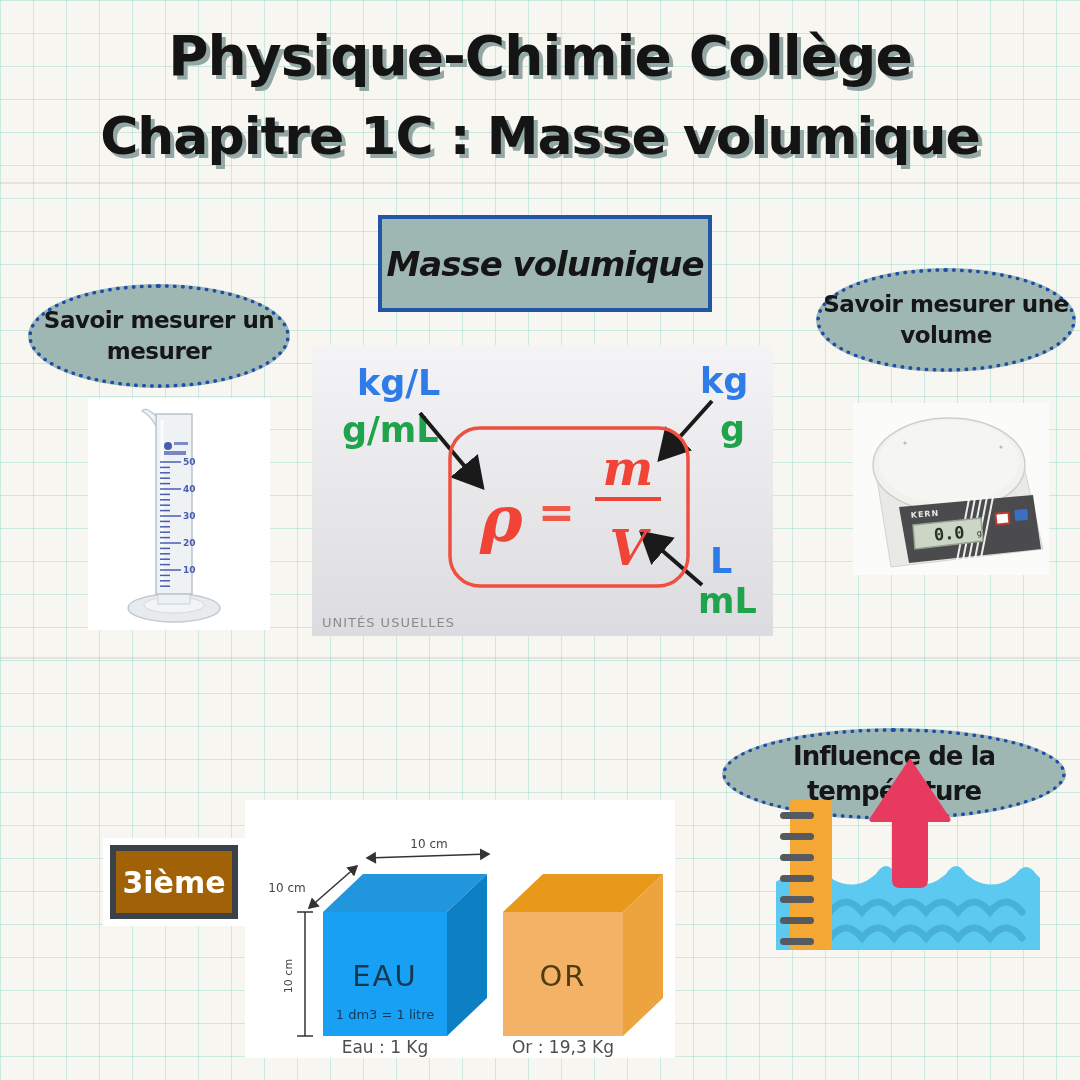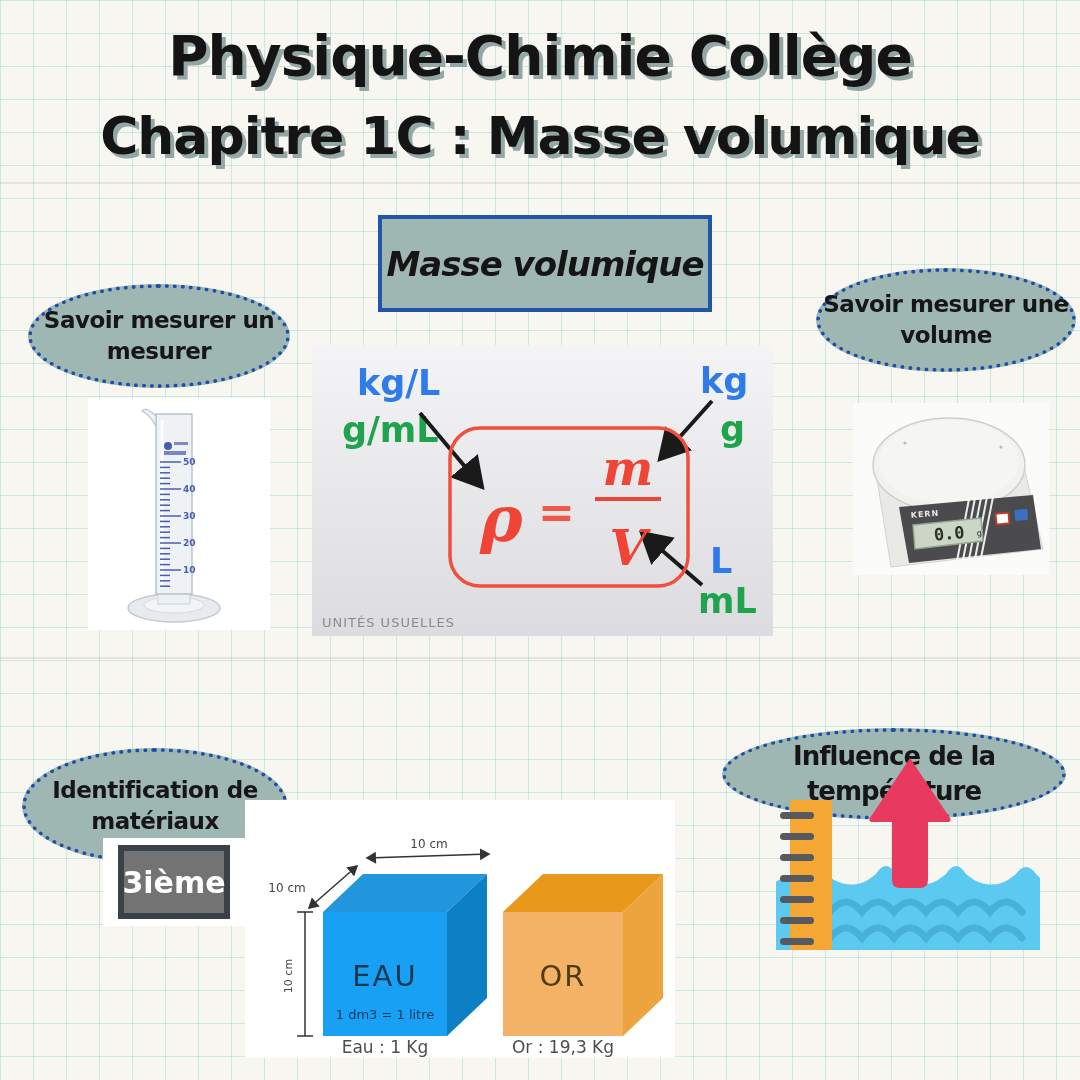--- a/index.html
+++ b/index.html
@@ -45,21 +45,21 @@
   .el-temperature    { left:722px; top:728px; width:344px; height:92px;  font-size:26px; letter-spacing:-1px; }
 
   .card { position:absolute; }
   .formula-card  { left:312px; top:345px; width:461px; height:291px; }
   .cylinder-card { left:88px;  top:398px; width:182px; height:232px; background:#ffffff; }
   .scale-card    { left:853px; top:403px; width:196px; height:172px; background:#fbfbf9; }
   .cubes-card    { left:245px; top:800px; width:430px; height:258px; background:#ffffff; }
   .badge-card    { left:103px; top:838px; width:142px; height:88px; background:#ffffff;
                    display:flex; align-items:center; justify-content:center; }
   .badge {
-    width:112px; height:74px; background:#737373; border:6px solid #3a4148;
+    width:128px; height:74px; background:#a16207; border:6px solid #3a4148;
     display:flex; align-items:center; justify-content:center;
     color:#ffffff; font-size:30px; font-weight:bold;
   }
   .water-scene { left:772px; top:752px; width:272px; height:228px; z-index:5; }
   svg { display:block; }
 </style>
 </head>
 <body>
 
 <div class="poster">
@@ -187,24 +187,20 @@
       <text x="112" y="135" text-anchor="end" transform="rotate(-5 112 135)" font-family="DejaVu Sans Mono, monospace" font-weight="bold" font-size="17" fill="#2a3326">0.0</text>
       <text x="124" y="133" transform="rotate(-5 124 133)" font-size="8" fill="#2a3326">g</text>
       <g transform="rotate(-5 150 116)">
         <rect x="143" y="110" width="13" height="11" rx="1.5" fill="#ffffff" stroke="#c0392b" stroke-width="2"></rect>
         <rect x="162" y="108" width="13" height="11" rx="1.5" fill="#3a6fc4"></rect>
       </g>
       <text x="58" y="115" transform="rotate(-5 58 115)" font-size="8" font-weight="bold" letter-spacing="1" fill="#e8e8e8">KERN</text>
     </svg>
   </div>
 
-  <div class="ellipse el-identification">
-    <span>Identification de</span>
-    <span>matériaux</span>
-  </div>
 
   <div class="card badge-card">
     <div class="badge">
       <span>3ième</span>
     </div>
   </div>
 
   <div class="card cubes-card">
     <svg width="430" height="258" viewBox="0 0 430 258">
       <defs>

